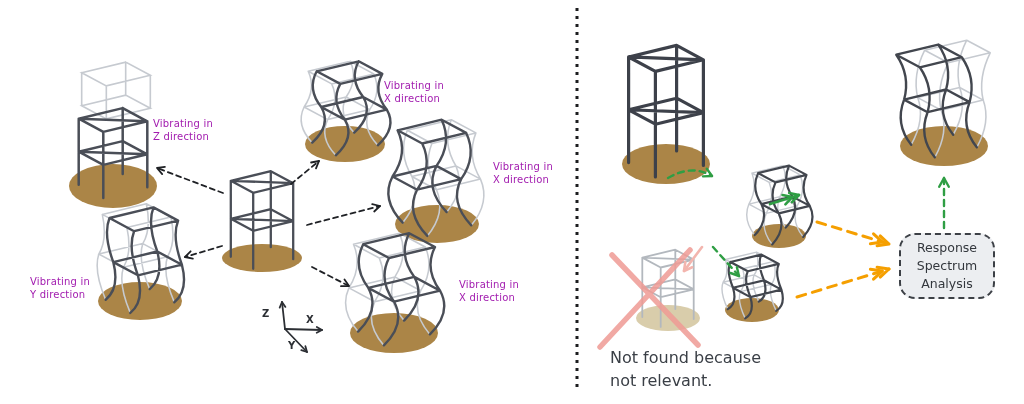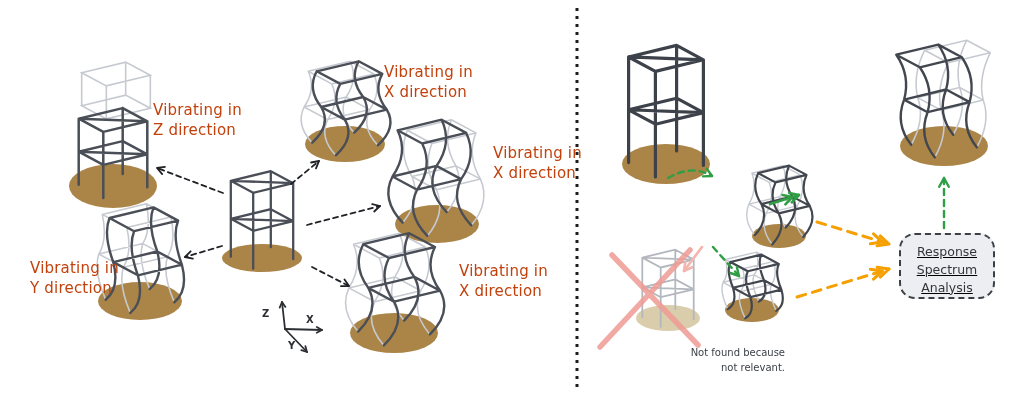--- a/index.html
+++ b/index.html
@@ -1,31 +1,31 @@
 <!DOCTYPE html>
 <html lang="en" style="--frame_dark: #4a4e57; --frame_main: #3d414a; --ghost: #c6cad0; --ground_brown: #ab8547; --ground_pale: #d9cdab; --green: #2f9e44; --orange: #f59f00; --pink: #ef9a94; --pink_light: #f3b5ae; --arrow_black: #1f2125; --text: #3a3f46; --box_fill: #eceef1;"><head>
 <meta charset="utf-8">
 <style>
   html,body{margin:0;padding:0;background:#fff;}
   .canvas{position:relative;width:1024px;height:404px;background:#ffffff;
           font-family:"DejaVu Sans",sans-serif;overflow:hidden;}
   .canvas svg{position:absolute;left:0;top:0;}
-  .lbl{position:absolute;white-space:pre-line;font-size:15px;line-height:1.32;
-       color:#c2410c;letter-spacing:.2px;}
+  .lbl{position:absolute;white-space:pre-line;font-size:10px;line-height:1.32;
+       color:#a21caf;letter-spacing:.2px;margin-top:16px;}
   .axis-lbl{position:absolute;font-size:10px;font-weight:bold;color:#2c2f34;}
   .masil-box{position:absolute;left:661px;top:187px;width:102px;height:50px;
              border:2.5px dashed var(--green);border-radius:14px;background:var(--box_fill);
              display:flex;align-items:center;justify-content:center;}
   .masil-text{font-size:24px;color:var(--green);font-style:italic;letter-spacing:2px;}
   .rsa-box{position:absolute;left:899px;top:233px;width:92px;height:62px;
            border:2.5px dashed #3c4046;border-radius:16px;background:var(--box_fill);
-           display:flex;align-items:flex-end;justify-content:center;text-decoration:underline;}
+           display:flex;align-items:center;justify-content:center;}
   .rsa-text{font-size:12.5px;line-height:1.45;color:#33373d;white-space:pre-line;text-align:center;}
-  .note{position:absolute;left:610px;top:346px;width:175px;text-align:right;
-        font-size:10px;line-height:1.45;color:#3a3f46;white-space:pre-line;}
+  .note{position:absolute;left:610px;top:346px;width:175px;text-align:left;
+        font-size:16px;line-height:1.45;color:#3a3f46;white-space:pre-line;}
 </style>
 </head>
 <body>
 
 <div class="canvas">
 
   <svg id="art" width="1024" height="404" viewBox="0 0 1024 404">
       <line x1="577" y1="8" x2="577" y2="392" stroke="#1c1d1f" stroke-width="3" stroke-dasharray="3 5"></line>
       <g>
         <ellipse cx="113" cy="186" rx="44" ry="22" fill="#ab8547"></ellipse>

